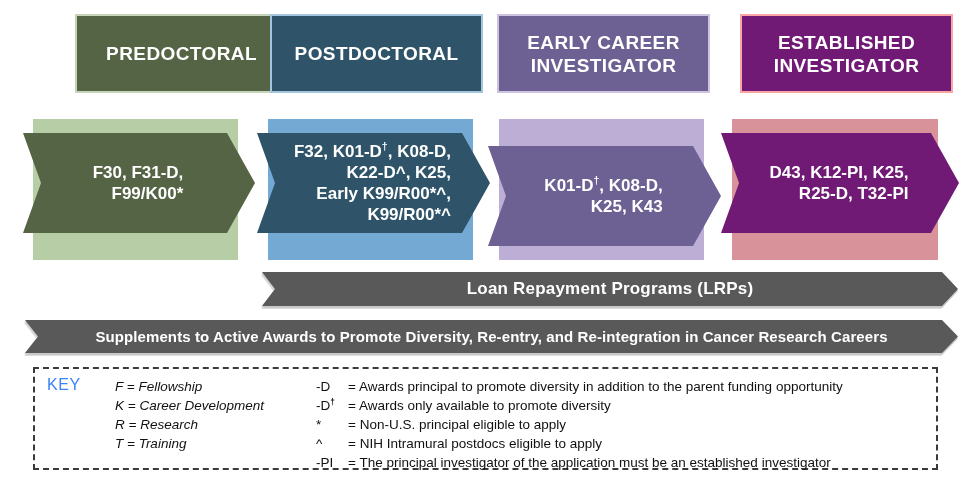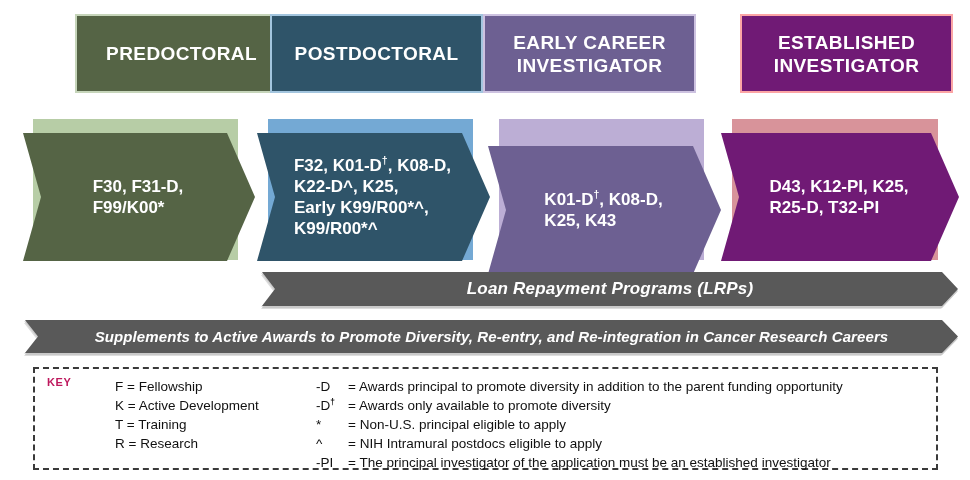--- a/index.html
+++ b/index.html
@@ -8,62 +8,62 @@
     font-family:"Liberation Sans",sans-serif;overflow:hidden;
   }
   
   .hdr{
     position:absolute;top:14px;height:79px;width:213px;box-sizing:border-box;
     display:flex;align-items:center;justify-content:center;text-align:center;
     color:#fff;font-weight:bold;font-size:19px;line-height:23px;letter-spacing:.4px;
   }
   .h1{left:35px;background:#556445;border:2px solid #c6d5ba;margin-left:40px;}
   .h2{left:270px;background:#2f5469;border:2px solid #a3c5de;}
-  .h3{left:483px;background:#6d6092;border:2px solid #cdc2e0;}
+  .h3{left:497px;background:#6d6092;border:2px solid #cdc2e0;}
   .h4{left:740px;background:#701a75;border:2px solid #fca5a5;}
 
   
   .lightrect{position:absolute;top:119px;height:141px;}
   .l1{left:33px;width:205px;background:#b7cda6;}
   .l2{left:268px;width:205px;background:#74a9d4;}
   .l3{left:499px;width:205px;background:#bcaed5;}
   .l4{left:732px;width:206px;background:#d8939a;}
 
   
   .chev{
-    position:absolute;top:133px;height:128px;box-sizing:border-box;
-    display:flex;align-items:center;justify-content:center;text-align:left;
+    position:absolute;top:133px;height:100px;box-sizing:border-box;
+    display:flex;align-items:center;justify-content:center;text-align:right;
     color:#fff;font-weight:bold;font-size:17px;line-height:21px;
     padding:0 32px 0 30px;
     clip-path:polygon(0 0, calc(100% - 28px) 0, 100% 50%, calc(100% - 28px) 100%, 0 100%, 18px 50%);
   }
   .c1{left:23px;width:232px;background:#556445;}
   .c2{left:257px;width:233px;background:#2f5469;}
   .c3{left:488px;width:233px;background:#6d6092;margin-top:13px;}
   .c4{left:721px;width:238px;background:#701a75;}
 
   
-  .banner-wrap{position:absolute;filter:drop-shadow(0 2px 0 #c9c9c9) drop-shadow(-1px 1px 0 #dddddd);font-style:italic;}
+  .banner-wrap{position:absolute;filter:drop-shadow(0 2px 0 #c9c9c9) drop-shadow(-1px 1px 0 #dddddd);}
   .banner{
     background:#595959;color:#fff;font-weight:bold;
     display:flex;align-items:center;justify-content:center;text-align:center;
     clip-path:polygon(0 0, calc(100% - 16px) 0, 100% 50%, calc(100% - 16px) 100%, 0 100%, 13px 50%);
   }
   .b1{left:262px;top:272px;width:696px;}
   .b1 .banner{height:34px;font-size:17px;letter-spacing:.2px;}
   .b2{left:25px;top:320px;width:933px;}
   .b2 .banner{height:33px;font-size:15px;letter-spacing:.1px;}
 
   
   .key-box{
     position:absolute;left:33px;top:367px;width:905px;height:103px;
     border:2px dashed #3a3a3a;box-sizing:border-box;background:#ffffff;
   }
-  .key-title{position:absolute;left:12px;top:7px;font-size:11px;font-weight:bold;color:#be185d;letter-spacing:.6px;}
-  .key-letters{position:absolute;left:80px;top:8px;font-size:13.5px;color:#111;line-height:19px;white-space:nowrap;}
+  .key-title{position:absolute;left:12px;top:7px;font-size:16px;font-weight:normal;color:#3b82f6;letter-spacing:.6px;}
+  .key-letters{position:absolute;left:80px;top:8px;font-size:13.5px;color:#111;line-height:19px;white-space:nowrap;font-style:italic;}
   .key-syms{position:absolute;left:281px;top:8px;font-size:13.5px;color:#111;line-height:19px;white-space:nowrap;}
   .sym-row{display:flex;}
   .sym{width:32px;flex:0 0 32px;}
   sup{font-size:62%;vertical-align:super;line-height:0;font-weight:bold;}
 </style>
 </head>
 <body>
 
 <div class="canvas">
 
@@ -107,23 +107,23 @@
     <div class="banner">
       <span>Supplements to Active Awards to Promote Diversity, Re-entry, and Re-integration in Cancer Research Careers</span>
     </div>
   </div>
 
   <div class="key-box">
     <div class="key-title">KEY</div>
 
     <div class="key-letters">
       <div>F = Fellowship</div>
-      <div>K = Active Development</div>
+      <div>K = Career Development</div>
+      <div>R = Research</div>
       <div>T = Training</div>
-      <div>R = Research</div>
     </div>
 
     <div class="key-syms">
       <div class="sym-row">
         <span class="sym">-D</span>
         <span>= Awards principal to promote diversity in addition to the parent funding opportunity</span>
       </div>
       <div class="sym-row">
         <span class="sym">-D<sup>†</sup></span>
         <span>= Awards only available to promote diversity</span>

